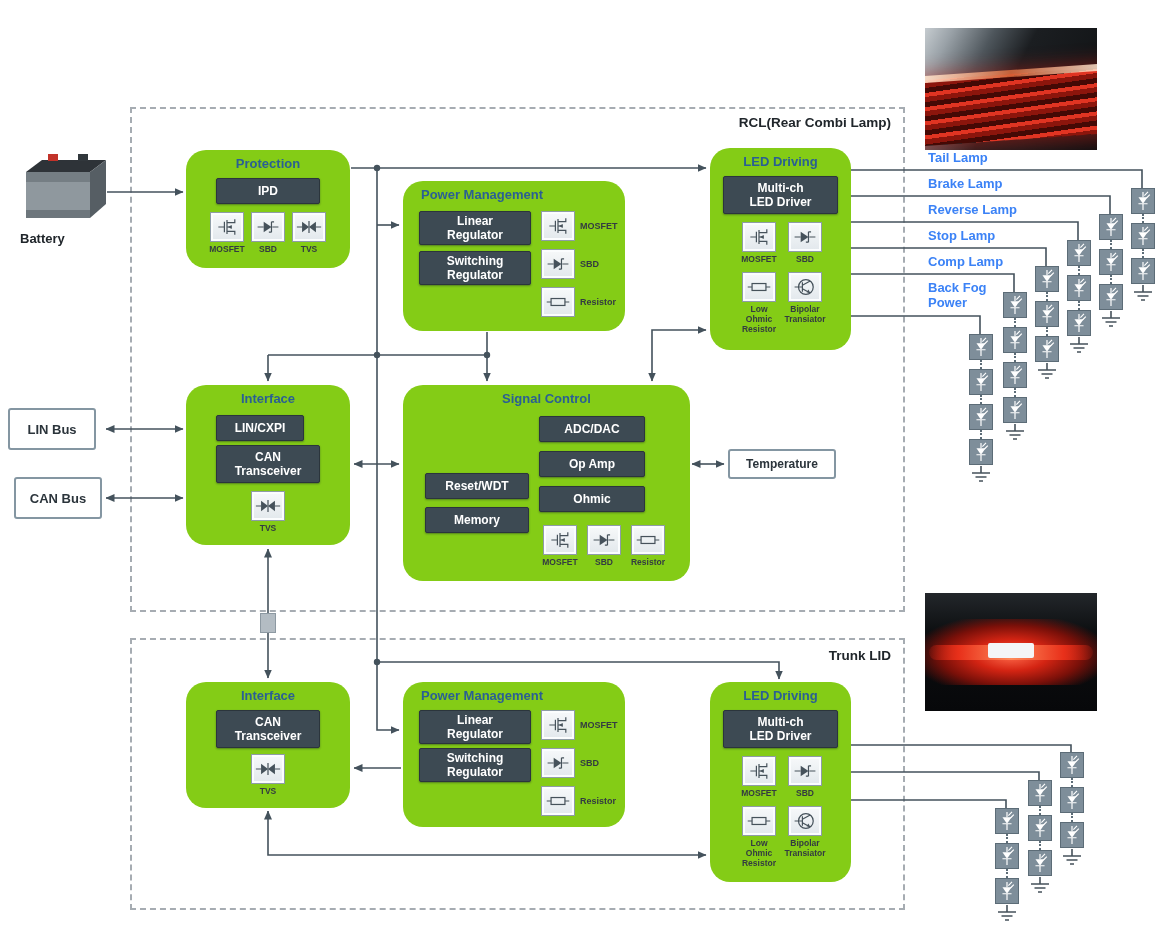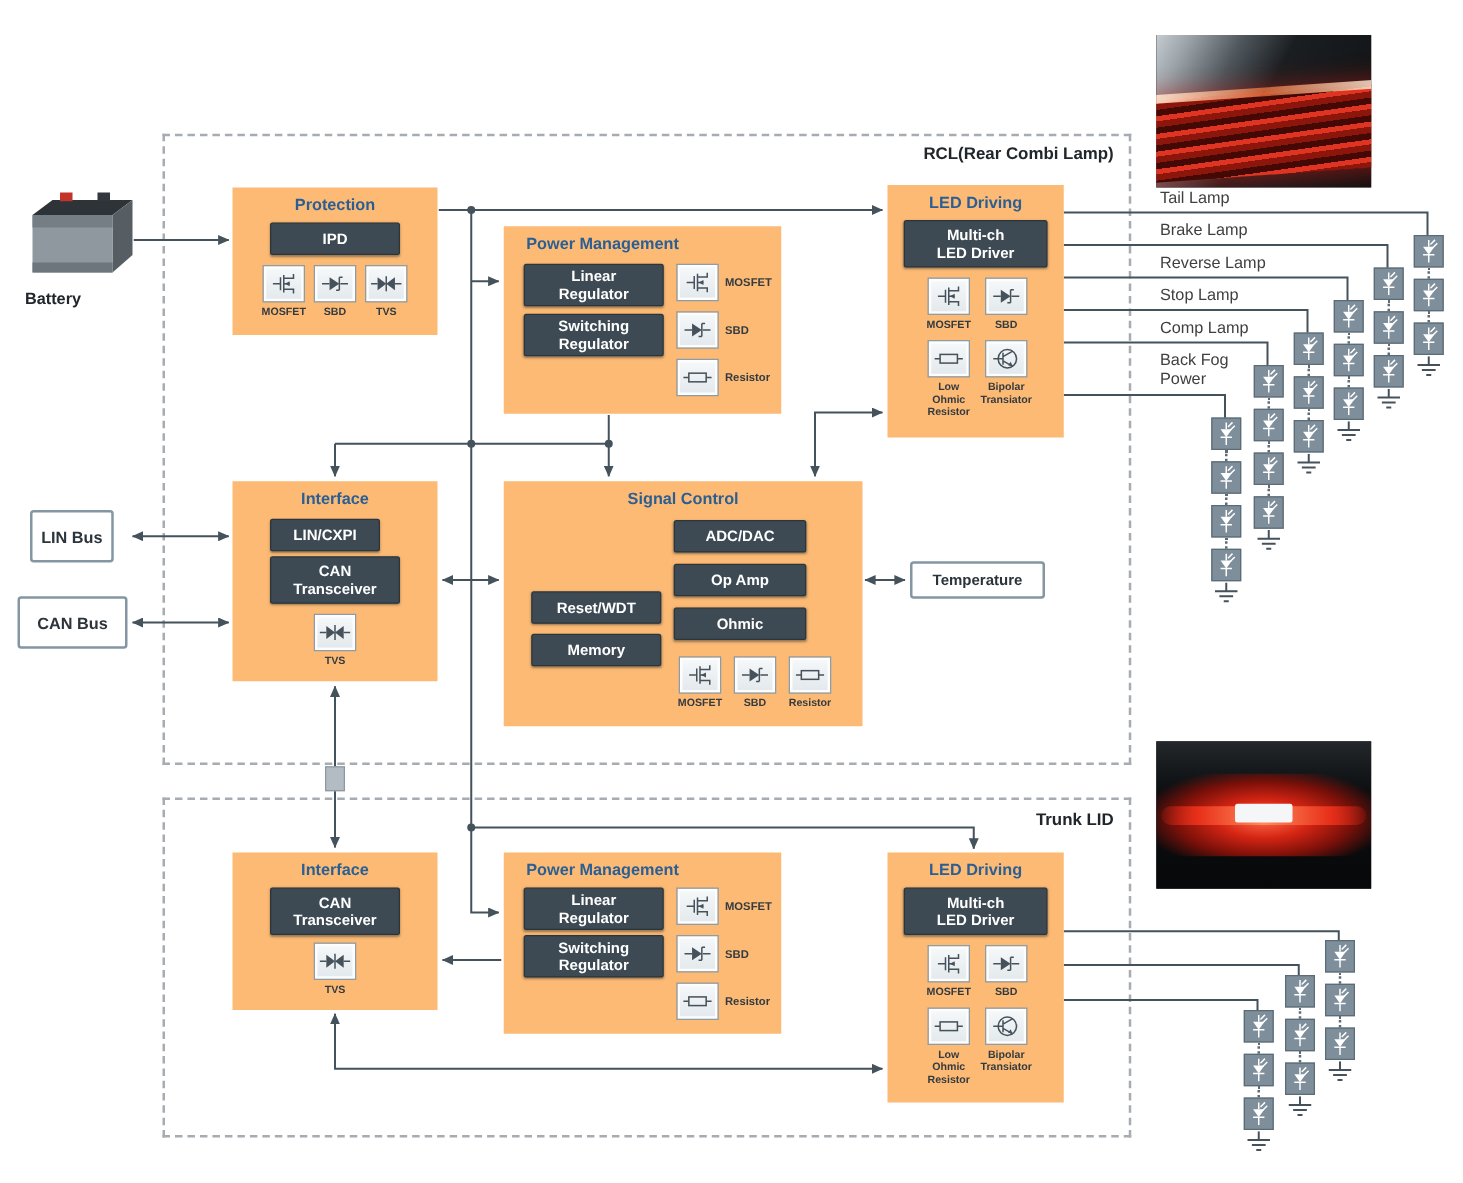--- a/index.html
+++ b/index.html
@@ -3,37 +3,37 @@
 <meta charset="utf-8">
 <style>
   *{margin:0;padding:0;box-sizing:border-box}
   html,body{background:#fff}
   body{font-family:"Liberation Sans",sans-serif;color:#20262b}
   #canvas{position:relative;width:1170px;height:946px;background:#fff;overflow:hidden}
   .abs{position:absolute}
   .overlay{position:absolute;left:0;top:0;z-index:1;pointer-events:none}
   .dashed{position:absolute;border:2px dashed #a6acb2;z-index:0;background:transparent}
   .region-label{position:absolute;font-size:13.5px;font-weight:700;color:#20262b;z-index:2;white-space:nowrap}
-  .block{position:absolute;background:#fdba74;border-radius:0;z-index:2}
+  .block{position:absolute;background:#84cc16;border-radius:20px;z-index:2}
   .block-title{position:absolute;left:0;right:0;top:6px;text-align:center;color:#2a5f94;font-weight:700;font-size:13px}
   .block-title.left{text-align:left;left:18px;right:auto}
   .dark-btn{position:absolute;background:#3d4a53;border:1px solid #2b353c;color:#fff;font-weight:700;font-size:12px;
     display:flex;align-items:center;justify-content:center;text-align:center;line-height:1.18;border-radius:2px;
     box-shadow:0 1px 2px rgba(25,35,42,.45);cursor:pointer}
   .dark-btn span{display:block}
   .white-box{position:absolute;background:#fff;border:2px solid #8496a2;border-radius:3px;display:flex;align-items:center;
     justify-content:center;font-weight:700;color:#2b343b;z-index:2;text-align:center}
   .comp{position:absolute;display:flex;flex-direction:column;align-items:center}
   .comp-row{position:absolute;display:flex;align-items:center;gap:5px}
   .comp-box{width:34px;height:30px;background:linear-gradient(#f7f9fa,#e2e8ec);border:1px solid #8e9ca6;
     box-shadow:inset 0 0 0 2px #fbfdfe;display:flex;align-items:center;justify-content:center;flex:none}
   .comp-box svg{width:30px;height:26px;display:block}
   .comp-label{margin-top:2px;font-size:8.5px;font-weight:700;color:#333b41;text-align:center;line-height:1.2}
   .side-label{font-size:9px;font-weight:700;color:#333b41;white-space:nowrap}
-  .lamp-label{position:absolute;font-size:13px;font-weight:400;color:#404040;z-index:2;line-height:1.15;white-space:nowrap}
+  .lamp-label{position:absolute;font-size:13px;font-weight:700;color:#3b82f6;z-index:2;line-height:1.15;white-space:nowrap}
   .chain{position:absolute;display:flex;flex-direction:column;align-items:center;z-index:2}
   .led-cell{width:24px;height:26px;background:#7e8e9a;border:1px solid #5c6c77;display:flex;align-items:center;justify-content:center}
   .led-cell svg{width:20px;height:24px;display:block}
   .dots{height:9px;border-left:2px dotted #5c6c77}
   .gnd{margin-top:1px}
   .connector{position:absolute;background:#b3bcc3;border:1px solid #8d99a2;z-index:3}
   .photo{position:absolute;overflow:hidden;z-index:2;background:#17191c}
   .p1-body{position:absolute;inset:0;background:linear-gradient(118deg,#c6ccd0 0%,#9aa2a8 12%,#4e565c 30%,#1b1e21 48%,#0e1012 100%)}
   .p1-lamp{position:absolute;left:-12px;right:-12px;top:46px;height:66px;transform:rotate(-4deg);
     background:repeating-linear-gradient(176deg,#e03422 0 4px,#8c150c 4px 9px,#450905 9px 14px);
@@ -150,21 +150,21 @@
     <polygon points="6,26 70,26 86,14 22,14" fill="#2e3338"></polygon>
     <polygon points="70,26 86,14 86,58 70,72" fill="#565e64"></polygon>
     <rect x="6" y="26" width="64" height="46" fill="#8f989e"></rect>
     <rect x="6" y="26" width="64" height="10" fill="#757e84"></rect>
     <rect x="6" y="64" width="64" height="8" fill="#6d767c"></rect>
     <rect x="28" y="8" width="10" height="7" fill="#c2332a"></rect>
     <rect x="58" y="8" width="10" height="7" fill="#31373c"></rect>
   </svg>
   <div class="abs" style="left:20px;top:231px;width:92px;text-align:left;font-weight:700;font-size:13px;z-index:2">Battery</div>
 
-  <div class="white-box bus" style="left:24px;top:408px;width:67px;height:42px">LIN Bus</div>
+  <div class="white-box bus" style="left:8px;top:408px;width:88px;height:42px">LIN Bus</div>
   <div class="white-box bus" style="left:14px;top:477px;width:88px;height:42px">CAN Bus</div>
 
   <div class="block" style="left:186px;top:150px;width:164px;height:118px">
     <div class="block-title">Protection</div>
     <button class="dark-btn" style="left:30px;top:28px;width:104px;height:26px">IPD</button>
     <div class="comp" style="left:20px;top:62px;width:42px">
       <div class="comp-box">
           <svg viewBox="0 0 34 30">
             <use href="#sym-mosfet"></use>
           </svg>

